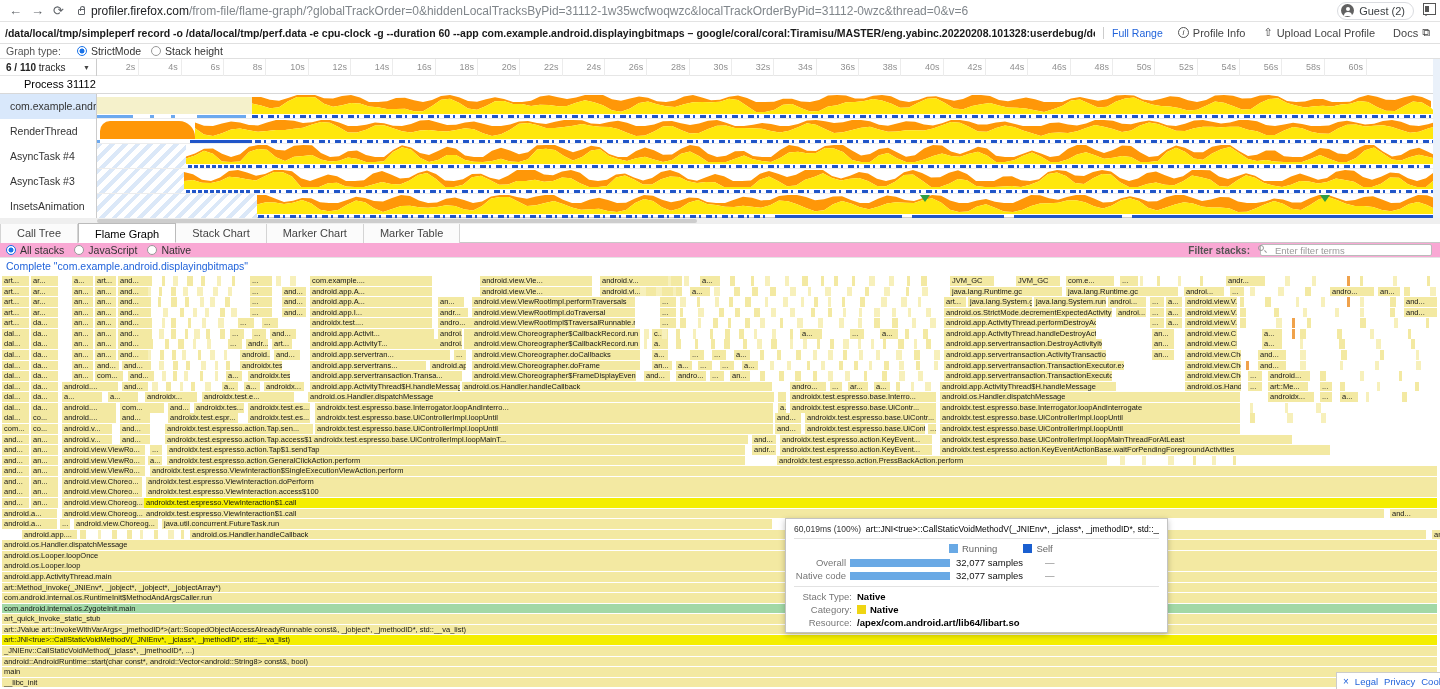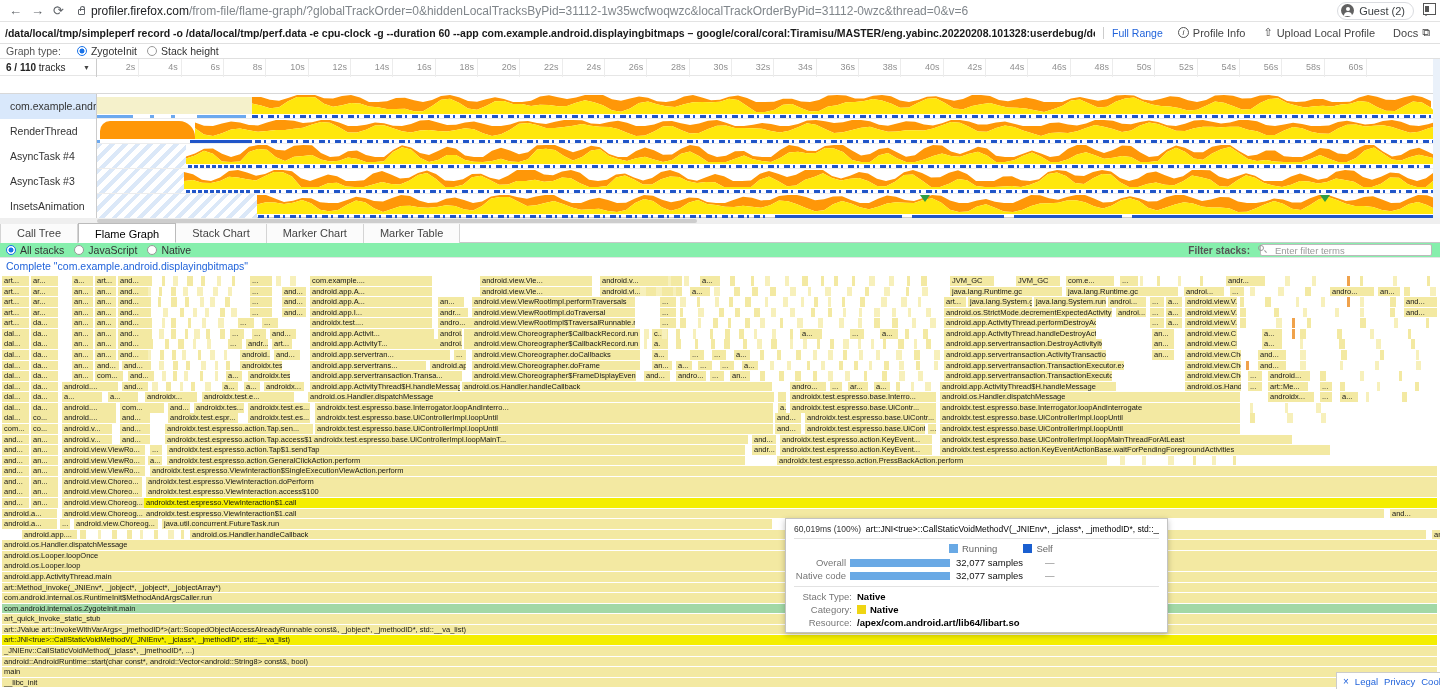--- a/index.html
+++ b/index.html
@@ -58,21 +58,21 @@
 #hthumb{position:absolute;left:97px;top:1px;width:600px;height:4px;background:#cdcdcd;border-radius:2px}
 #vscroll{position:absolute;left:1433px;top:59px;width:7px;height:159px;background:#eaf1fa}
 
 #tabs{position:absolute;left:0;top:224px;width:1440px;height:19px;border-bottom:1px solid #c8c8c8;background:#fff;display:flex;font-size:11px}
 .tab{height:19px;line-height:18px;padding:0 16px;border-right:1px solid #d4d4d4;color:#444;cursor:pointer;background:#fbfbfb}
 .tab:first-child{border-left:1px solid #d4d4d4}
 .tab.sel{background:#fff;border-bottom:1px solid #fff;color:#000;border-right:1px solid #bbb;border-left:1px solid #bbb;border-top:1px solid #bbb;height:20px;margin-top:-1px;line-height:20px}
 #sidebtn{position:absolute;right:4px;top:3px;width:13px;height:12px;border:1.5px solid #555;cursor:pointer}
 #sidebtn:before{content:"";position:absolute;left:1px;top:1.5px;width:4px;height:6px;background:#555}
 
-#filterrow{position:absolute;left:0;top:243px;width:1440px;height:15px;background:#86efac;border-bottom:1px solid #e4e4e4;display:flex;align-items:center;font-size:10.5px;color:#333}
+#filterrow{position:absolute;left:0;top:243px;width:1440px;height:15px;background:#f9a8d4;border-bottom:1px solid #e4e4e4;display:flex;align-items:center;font-size:10.5px;color:#333}
 #filterrow .right{margin-left:auto;display:flex;align-items:center;margin-right:8px;gap:5px}
 #filterlabel{font-weight:bold;color:#555;font-size:10px}
 #filterinput{width:172px;height:12px;border:1px solid #bbb;border-radius:2px;font-size:9.5px;padding:0 2px 0 14px;color:#333;font-family:"Liberation Sans",sans-serif}
 #filterinput::placeholder{color:#9a9a9a}
 #magwrap{position:relative;width:0;height:0}
 #mag{position:absolute;left:3px;top:-5px;width:6px;height:6px;border:1px solid #999;border-radius:50%}
 #mag:after{content:"";position:absolute;left:4.5px;top:4.5px;width:3px;height:1px;background:#999;transform:rotate(45deg)}
 
 #breadcrumb{position:absolute;left:0;top:258px;width:1440px;height:18px;font-size:10.5px;color:#2264db;line-height:17px;padding-left:6px;background:#fff;cursor:pointer}
 
@@ -134,21 +134,21 @@
       <span class="hbtn">
           <span>Docs</span>
           <span>⧉</span>
         </span>
     </div>
   </div>
 
   <div id="graphtype">
     <span class="lab">Graph type:</span>
     <span class="radio sel"></span>
-      <span>ZygoteInit</span>
+      <span>StrictMode</span>
     <span class="radio"></span>
       <span>Stack height</span>
   </div>
 
   <div id="theader">
     <div id="trackcount"><b>6 / 110</b> <span>tracks</span><span class="caret">▼</span></div>
     <div id="ruler">
         <div class="ruler-cell" style="left: 97px; width: 42.33px;">2s</div>
         <div class="ruler-cell" style="left: 139.33px; width: 42.33px;">4s</div>
         <div class="ruler-cell" style="left: 181.66px; width: 42.33px;">6s</div>
@@ -174,20 +174,21 @@
         <div class="ruler-cell" style="left: 1028.26px; width: 42.33px;">46s</div>
         <div class="ruler-cell" style="left: 1070.59px; width: 42.33px;">48s</div>
         <div class="ruler-cell" style="left: 1112.92px; width: 42.33px;">50s</div>
         <div class="ruler-cell" style="left: 1155.25px; width: 42.33px;">52s</div>
         <div class="ruler-cell" style="left: 1197.58px; width: 42.33px;">54s</div>
         <div class="ruler-cell" style="left: 1239.91px; width: 42.33px;">56s</div>
         <div class="ruler-cell" style="left: 1282.24px; width: 42.33px;">58s</div>
         <div class="ruler-cell" style="left: 1324.57px; width: 42.33px;">60s</div>
       </div>
   </div>
+  <div id="process">Process 31112</div>
   <div id="tracks">
       <div class="trackrow">
         <div class="lane">
           <div class="cream" style="left: 0px; width: 155px;"></div>
           <svg class="activity" width="1185" height="20" viewBox="0 0 1185 20" style="left: 155px;">
             <path d="M0.0,3.0 L9.0,3.1 L18.0,5.7 L27.0,6.8 L36.0,4.1 L45.0,1.0 L54.0,1.0 L63.0,1.0 L72.0,4.2 L81.0,4.5 L90.0,2.1 L99.0,1.0 L108.0,3.6 L117.0,7.9 L126.0,8.0 L135.0,7.3 L144.0,4.0 L153.0,3.7 L162.0,6.3 L171.0,8.0 L180.0,5.9 L189.0,2.0 L198.0,1.0 L207.0,3.2 L216.0,6.9 L225.0,7.7 L234.0,5.2 L243.0,3.3 L252.0,4.9 L261.0,8.0 L270.0,8.0 L279.0,6.8 L288.0,2.6 L297.0,1.2 L306.0,3.2 L315.0,5.0 L324.0,3.4 L333.0,1.0 L342.0,1.0 L351.0,1.0 L360.0,5.2 L369.0,6.7 L378.0,4.6 L387.0,2.5 L396.0,3.7 L405.0,7.3 L414.0,8.0 L423.0,6.5 L432.0,2.5 L441.0,1.1 L450.0,3.5 L459.0,6.2 L468.0,5.8 L477.0,2.8 L486.0,1.4 L495.0,4.0 L504.0,8.0 L513.0,8.0 L522.0,7.8 L531.0,4.8 L540.0,4.8 L549.0,7.4 L558.0,8.0 L567.0,6.0 L576.0,1.5 L585.0,1.0 L594.0,1.4 L603.0,4.4 L612.0,4.5 L621.0,1.8 L630.0,1.0 L639.0,2.2 L648.0,6.4 L657.0,8.0 L666.0,6.1 L675.0,2.8 L684.0,2.2 L693.0,4.8 L702.0,6.7 L711.0,5.0 L720.0,1.1 L729.0,1.0 L738.0,2.0 L747.0,6.0 L756.0,7.2 L765.0,5.2 L774.0,3.4 L783.0,5.2 L792.0,8.0 L801.0,8.0 L810.0,8.0 L819.0,4.6 L828.0,3.0 L837.0,4.9 L846.0,6.8 L855.0,5.3 L864.0,1.4 L873.0,1.0 L882.0,1.4 L891.0,5.4 L900.0,6.8 L909.0,4.7 L918.0,2.2 L927.0,3.0 L936.0,6.3 L945.0,8.0 L954.0,5.9 L963.0,1.6 L972.0,1.0 L981.0,1.8 L990.0,4.6 L999.0,4.3 L1008.0,1.4 L1017.0,1.0 L1026.0,2.3 L1035.0,6.9 L1044.0,8.0 L1053.0,7.6 L1062.0,4.9 L1071.0,5.0 L1080.0,8.0 L1089.0,8.0 L1098.0,7.7 L1107.0,3.4 L1116.0,1.1 L1125.0,2.8 L1134.0,5.8 L1143.0,6.0 L1152.0,3.3 L1161.0,1.2 L1170.0,2.9 L1179.0,6.9 L1179.0,13.7 L1170.0,8.4 L1161.0,7.5 L1152.0,11.9 L1143.0,17.0 L1134.0,16.8 L1125.0,13.0 L1116.0,8.0 L1107.0,6.9 L1098.0,9.7 L1089.0,10.4 L1080.0,12.5 L1071.0,11.8 L1062.0,12.2 L1053.0,13.5 L1044.0,11.5 L1035.0,8.9 L1026.0,4.3 L1017.0,5.1 L1008.0,9.1 L999.0,15.0 L990.0,15.6 L981.0,12.0 L972.0,8.7 L963.0,7.5 L954.0,11.7 L945.0,15.8 L936.0,16.5 L927.0,14.0 L918.0,12.6 L909.0,12.0 L900.0,10.6 L891.0,7.4 L882.0,3.4 L873.0,4.6 L864.0,7.5 L855.0,12.7 L846.0,13.5 L837.0,9.4 L828.0,5.4 L819.0,6.6 L810.0,11.9 L801.0,15.3 L792.0,18.0 L783.0,16.2 L774.0,14.4 L765.0,13.7 L756.0,13.4 L747.0,11.5 L738.0,8.9 L729.0,10.2 L720.0,11.9 L711.0,15.3 L702.0,14.4 L693.0,8.9 L684.0,4.2 L675.0,4.8 L666.0,8.8 L657.0,13.4 L648.0,13.7 L639.0,9.5 L630.0,6.5 L621.0,5.1 L612.0,6.9 L603.0,8.1 L594.0,8.2 L585.0,11.3 L576.0,12.5 L567.0,17.0 L558.0,17.4 L549.0,14.1 L540.0,10.1 L531.0,10.8 L522.0,15.9 L513.0,18.0 L504.0,18.0 L495.0,12.1 L486.0,6.0 L477.0,4.8 L468.0,7.8 L459.0,8.2 L450.0,8.1 L441.0,8.2 L432.0,10.3 L423.0,13.0 L414.0,12.3 L405.0,10.2 L396.0,7.4 L387.0,8.9 L378.0,14.5 L369.0,17.7 L360.0,16.2 L351.0,11.2 L342.0,8.2 L333.0,6.3 L324.0,8.7 L315.0,12.0 L306.0,12.3 L297.0,10.9 L288.0,10.8 L279.0,11.9 L270.0,10.0 L261.0,10.0 L252.0,6.9 L243.0,7.3 L234.0,12.0 L225.0,15.8 L216.0,14.4 L207.0,8.7 L198.0,4.7 L189.0,5.8 L180.0,12.0 L171.0,17.3 L162.0,17.3 L153.0,14.7 L144.0,14.9 L135.0,15.1 L126.0,13.3 L117.0,12.6 L108.0,9.5 L99.0,9.0 L90.0,11.3 L81.0,12.8 L72.0,9.8 L63.0,3.3 L54.0,3.0 L45.0,3.0 L36.0,7.3 L27.0,13.2 L18.0,14.2 L9.0,11.5 L0.0,9.6 Z" fill="#ff9708"></path>
             <path d="M0.0,9.6 L9.0,11.5 L18.0,14.2 L27.0,13.2 L36.0,7.3 L45.0,3.0 L54.0,3.0 L63.0,3.3 L72.0,9.8 L81.0,12.8 L90.0,11.3 L99.0,9.0 L108.0,9.5 L117.0,12.6 L126.0,13.3 L135.0,15.1 L144.0,14.9 L153.0,14.7 L162.0,17.3 L171.0,17.3 L180.0,12.0 L189.0,5.8 L198.0,4.7 L207.0,8.7 L216.0,14.4 L225.0,15.8 L234.0,12.0 L243.0,7.3 L252.0,6.9 L261.0,10.0 L270.0,10.0 L279.0,11.9 L288.0,10.8 L297.0,10.9 L306.0,12.3 L315.0,12.0 L324.0,8.7 L333.0,6.3 L342.0,8.2 L351.0,11.2 L360.0,16.2 L369.0,17.7 L378.0,14.5 L387.0,8.9 L396.0,7.4 L405.0,10.2 L414.0,12.3 L423.0,13.0 L432.0,10.3 L441.0,8.2 L450.0,8.1 L459.0,8.2 L468.0,7.8 L477.0,4.8 L486.0,6.0 L495.0,12.1 L504.0,18.0 L513.0,18.0 L522.0,15.9 L531.0,10.8 L540.0,10.1 L549.0,14.1 L558.0,17.4 L567.0,17.0 L576.0,12.5 L585.0,11.3 L594.0,8.2 L603.0,8.1 L612.0,6.9 L621.0,5.1 L630.0,6.5 L639.0,9.5 L648.0,13.7 L657.0,13.4 L666.0,8.8 L675.0,4.8 L684.0,4.2 L693.0,8.9 L702.0,14.4 L711.0,15.3 L720.0,11.9 L729.0,10.2 L738.0,8.9 L747.0,11.5 L756.0,13.4 L765.0,13.7 L774.0,14.4 L783.0,16.2 L792.0,18.0 L801.0,15.3 L810.0,11.9 L819.0,6.6 L828.0,5.4 L837.0,9.4 L846.0,13.5 L855.0,12.7 L864.0,7.5 L873.0,4.6 L882.0,3.4 L891.0,7.4 L900.0,10.6 L909.0,12.0 L918.0,12.6 L927.0,14.0 L936.0,16.5 L945.0,15.8 L954.0,11.7 L963.0,7.5 L972.0,8.7 L981.0,12.0 L990.0,15.6 L999.0,15.0 L1008.0,9.1 L1017.0,5.1 L1026.0,4.3 L1035.0,8.9 L1044.0,11.5 L1053.0,13.5 L1062.0,12.2 L1071.0,11.8 L1080.0,12.5 L1089.0,10.4 L1098.0,9.7 L1107.0,6.9 L1116.0,8.0 L1125.0,13.0 L1134.0,16.8 L1143.0,17.0 L1152.0,11.9 L1161.0,7.5 L1170.0,8.4 L1179.0,13.7 L1185,20 L0,20 Z" fill="#ffe70c"></path>
           </svg>
           <div class="mk light" style="left: 0px; width: 36px;"></div>
           <div class="mk light" style="left: 53px; width: 4px;"></div>

